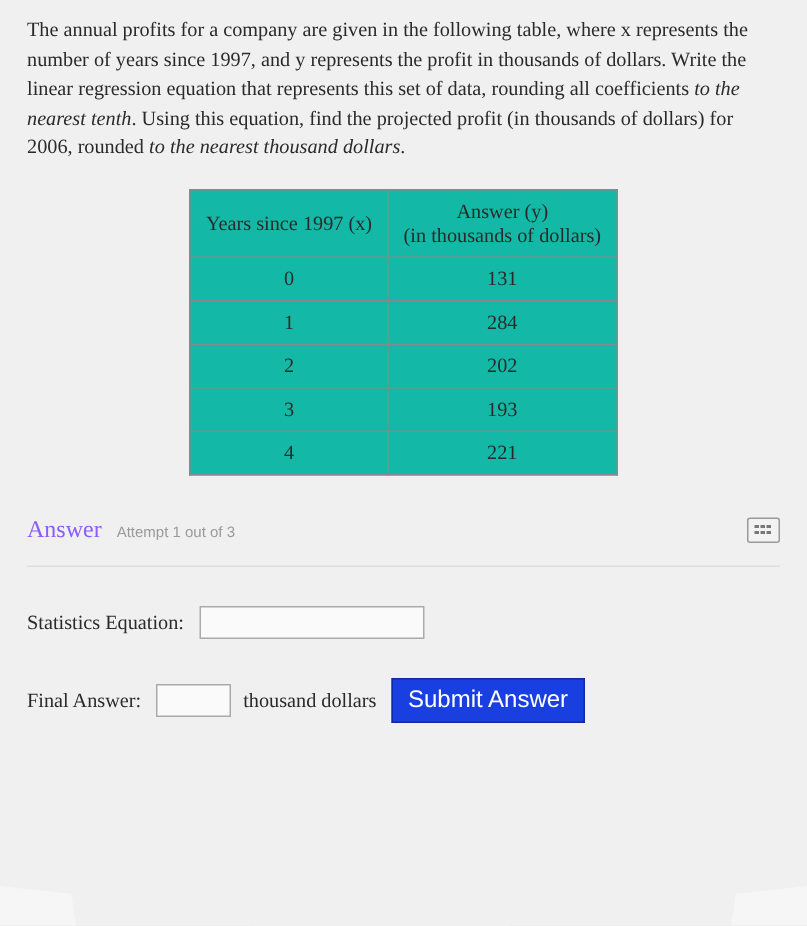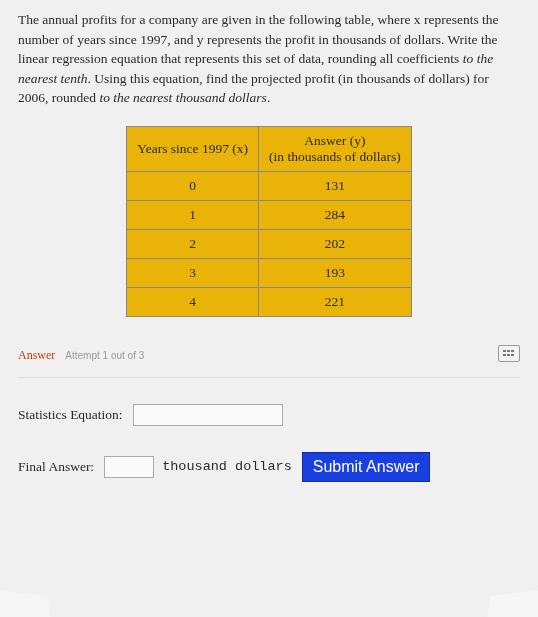--- a/index.html
+++ b/index.html
@@ -19,21 +19,21 @@
     }
     .problem {
       font-size: 13.5px;
       line-height: 1.45;
       margin-bottom: 18px;
     }
     .problem .it { font-style: italic; }
     table.data {
       border-collapse: collapse;
       margin: 6px auto 16px auto;
-      background: #eab308;
+      background: #14b8a6;
     }
     table.data th, table.data td {
       border: 1px solid #888;
       padding: 6px 10px;
       text-align: center;
       font-weight: normal;
       font-size: 13.5px;
       color: #2a2a2a;
     }
     table.data th { font-weight: normal; }
@@ -55,22 +55,22 @@
     .answer-row {
       display: flex;
       align-items: center;
       justify-content: space-between;
       padding-top: 12px;
       border-bottom: 1px solid rgba(0,0,0,0.08);
       padding-bottom: 14px;
       margin-bottom: 26px;
     }
     .answer-label {
-      font-size: 12px;
-      color: #c2410c;
+      font-size: 16px;
+      color: #8b5cf6;
     }
     .attempt {
       font-size: 10px;
       color: #9a9a9a;
       margin-left: 6px;
       font-family: Arial, sans-serif;
     }
     .keypad {
       width: 22px; height: 17px;
       border: 1px solid #999;
@@ -102,21 +102,21 @@
     .field-row .lbl { margin-right: 10px; }
     .text-input {
       border: 1px solid #aaa;
       background: #fafafa;
       height: 22px;
       padding: 0 4px;
       font-size: 12px;
     }
     .regr-input { width: 150px; }
     .final-input { width: 50px; }
-    .unit { margin: 0 10px 0 8px; font-family: Liberation Mono, monospace; }
+    .unit { margin: 0 10px 0 8px; }
     .submit {
       background: #1a3fe0;
       color: #fff;
       border: 1px solid #0e2aa8;
       font-size: 16px;
       padding: 5px 10px;
       cursor: pointer;
       font-family: Arial, sans-serif;
     }
     .corner {

